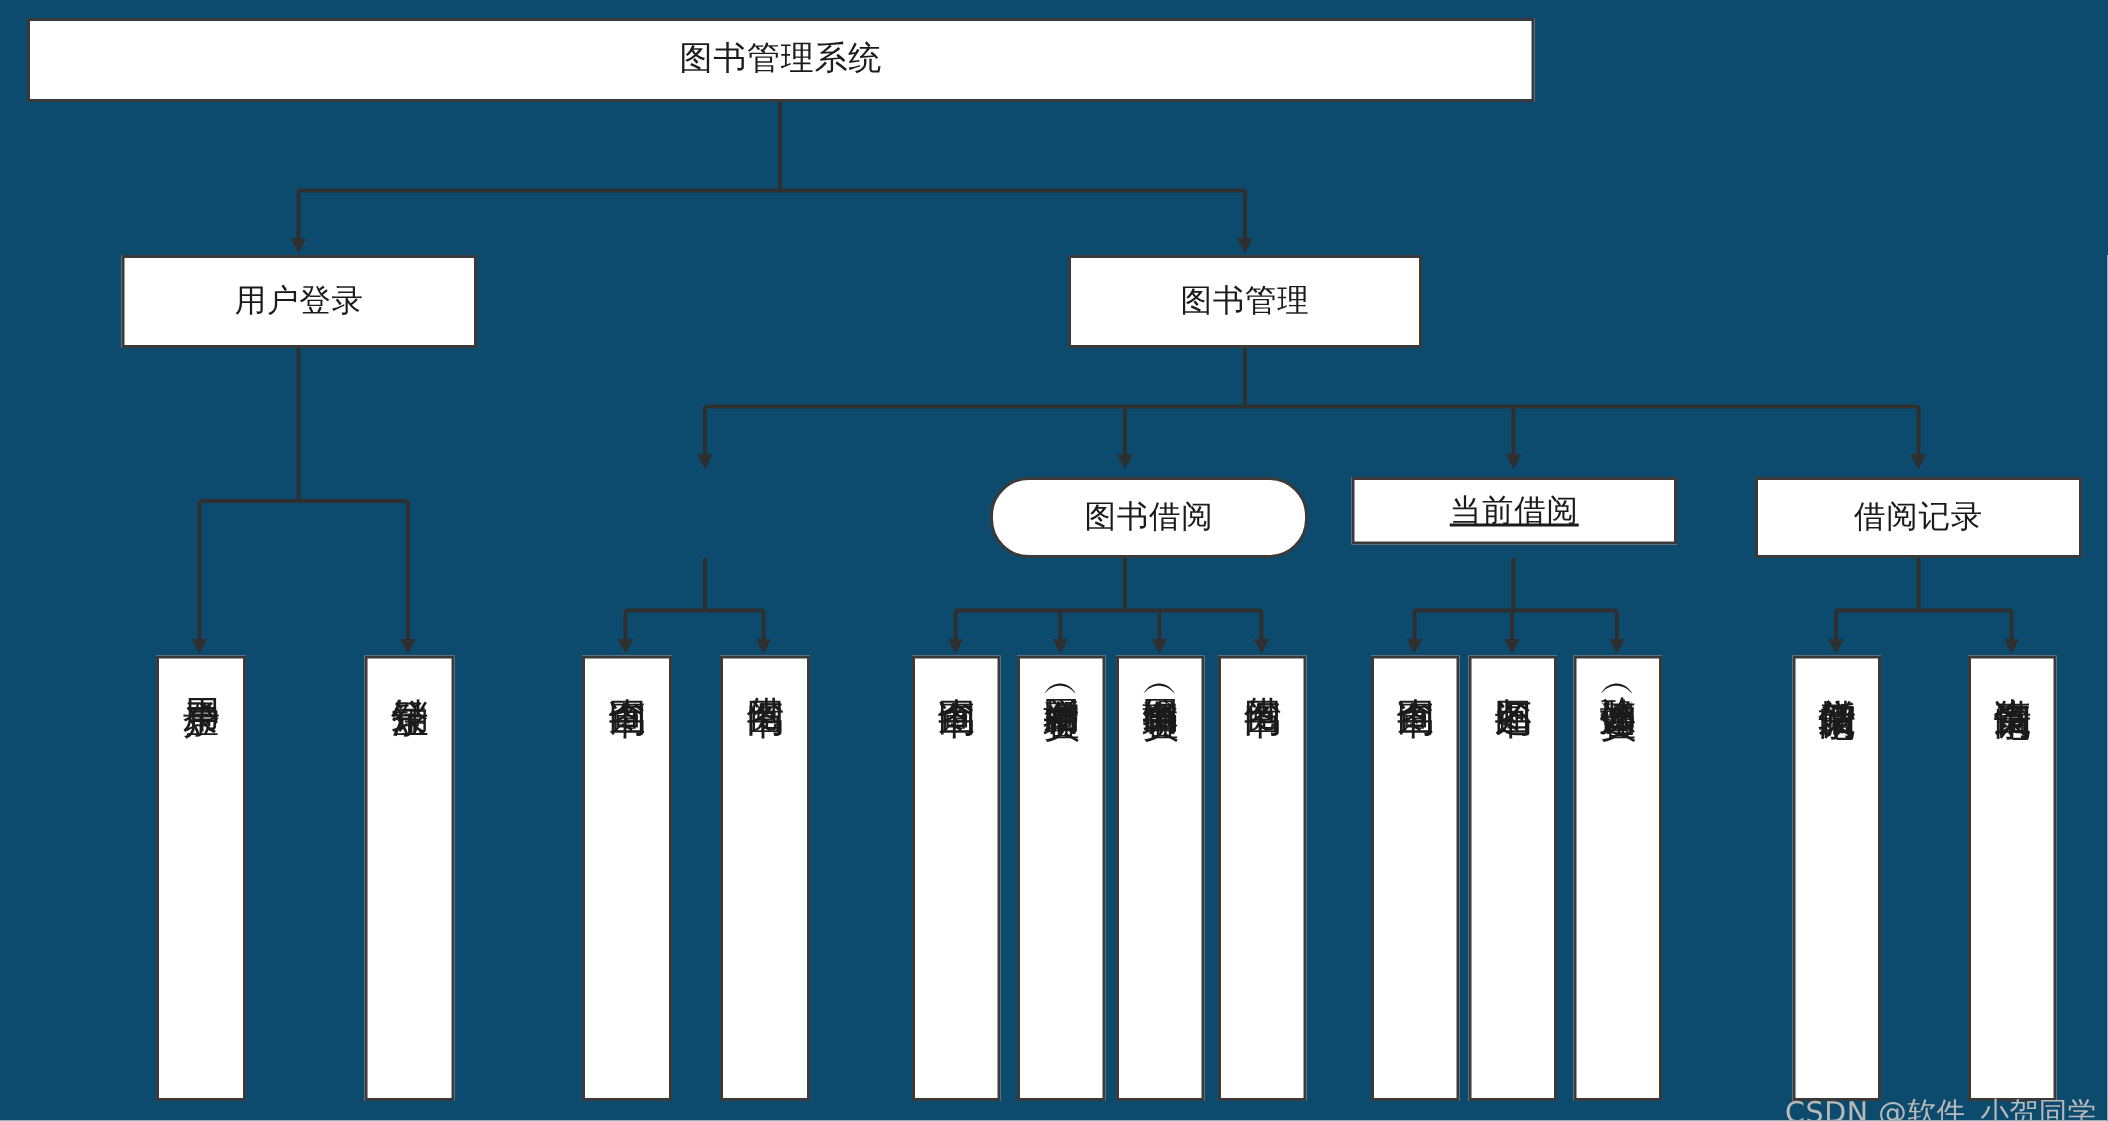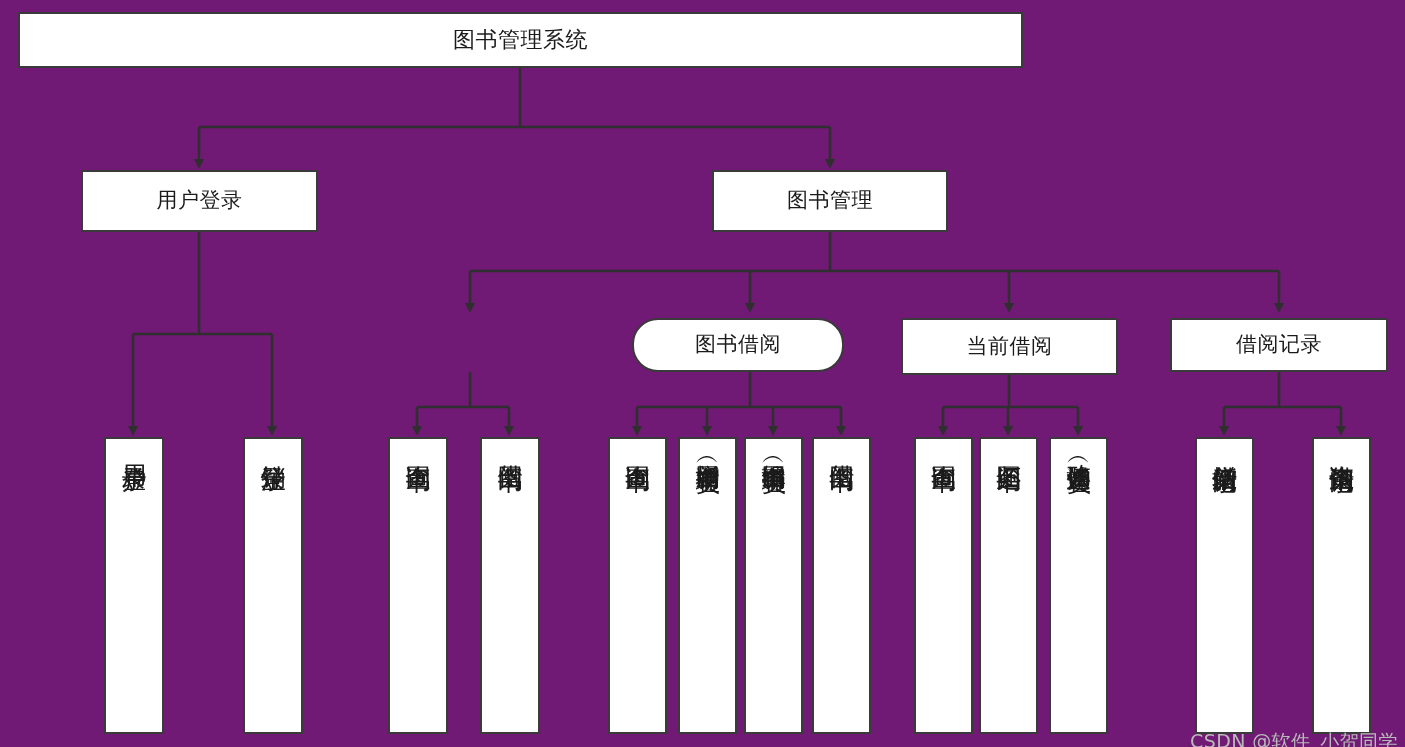--- a/index.html
+++ b/index.html
@@ -2,21 +2,21 @@
 <html><head>
 <meta charset="utf-8">
 <title>图书管理系统 功能结构图</title>
 <style>
   html,body{margin:0;padding:0;background:#ffffff;}
   body{font-family:"DejaVu Sans","Liberation Sans",sans-serif;}
   #canvas{
     position:relative;
     width:1405px;
     height:747px;
-    background:#701a75;
+    background:#0c4a6e;
     overflow:hidden;
   }
   #edges{position:absolute;left:0;top:0;width:1405px;height:747px;}
   .node{
     position:absolute;
     box-sizing:border-box;
     border:2.2px solid #3a3a3a;
     background:#ffffff;
     display:flex;
     align-items:center;
@@ -120,24 +120,24 @@
     <span class="label">图书管理系统</span>
   </div>
 
   <div class="node h" style="left:81px;top:170px;width:237px;height:62px;">
     <span class="label">用户登录</span>
   </div>
   <div class="node h" style="left:712px;top:170px;width:236px;height:62px;">
     <span class="label">图书管理</span>
   </div>
 
-  <div class="node h" style="left:632px;top:318px;width:212px;height:54px;border-radius:26px;">
+  <div class="node h" style="left:660px;top:318px;width:212px;height:54px;border-radius:26px;">
     <span class="label">图书借阅</span>
   </div>
-  <div class="node h" style="left:901px;top:318px;width:217px;height:57px;">
+  <div class="node h" style="left:901px;top:318px;width:217px;height:45px;text-decoration:underline;">
     <span class="label">当前借阅</span>
   </div>
   <div class="node h" style="left:1170px;top:318px;width:218px;height:54px;">
     <span class="label">借阅记录</span>
   </div>
 
   <div class="node v" style="left:104px;top:437px;width:60px;height:297px;">
     <span class="label">用户登录</span>
   </div>
   <div class="node v" style="left:243px;top:437px;width:60px;height:297px;">

